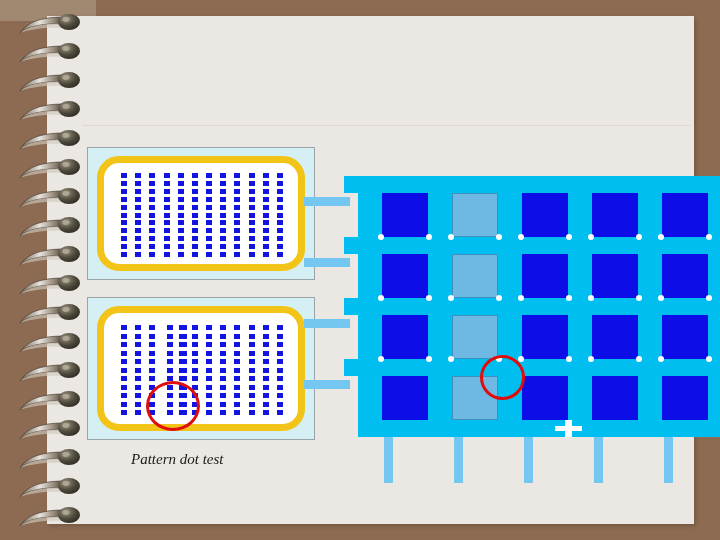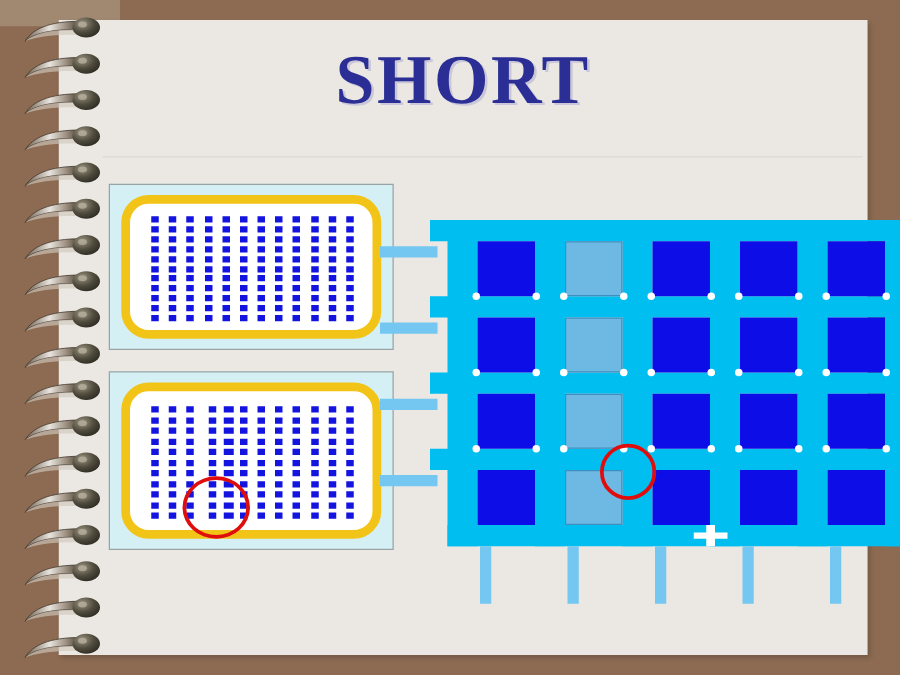--- a/index.html
+++ b/index.html
@@ -195,21 +195,20 @@
     <use href="#ring" y="297"></use>
     <use href="#ring" y="326"></use>
     <use href="#ring" y="355"></use>
     <use href="#ring" y="384"></use>
     <use href="#ring" y="413"></use>
     <use href="#ring" y="442"></use>
     <use href="#ring" y="471"></use>
     <use href="#ring" y="500"></use>
   </svg>
 
-  <div class="title">SHORT</div>
   <div class="divider"></div>
 
   <div class="dotpanel" id="panel1" style="left:87px; top:147px; width:228px; height:133px;">
     <div class="bezel"></div>
     <div class="dotgrid" id="grid1" style="left:33px; top:25px; width:162px; height:84px;">
         <div class="dot" style="position: absolute; left: 0px; top: 0px; width: 6px; height: 5px; background: rgb(20, 20, 224);"></div>
         <div class="dot" style="position: absolute; left: 0px; top: 8px; width: 6px; height: 5px; background: rgb(20, 20, 224);"></div>
         <div class="dot" style="position: absolute; left: 0px; top: 16px; width: 6px; height: 5px; background: rgb(20, 20, 224);"></div>
         <div class="dot" style="position: absolute; left: 0px; top: 24px; width: 6px; height: 5px; background: rgb(20, 20, 224);"></div>
         <div class="dot" style="position: absolute; left: 0px; top: 32px; width: 6px; height: 5px; background: rgb(20, 20, 224);"></div>
@@ -476,20 +475,21 @@
         <div class="dot" style="position: absolute; left: 156px; top: 51px; width: 6px; height: 5px; background: rgb(20, 20, 224);"></div>
         <div class="dot" style="position: absolute; left: 156px; top: 60px; width: 6px; height: 5px; background: rgb(20, 20, 224);"></div>
         <div class="dot" style="position: absolute; left: 156px; top: 68px; width: 6px; height: 5px; background: rgb(20, 20, 224);"></div>
         <div class="dot" style="position: absolute; left: 156px; top: 77px; width: 6px; height: 5px; background: rgb(20, 20, 224);"></div>
         <div class="dot" style="position: absolute; left: 156px; top: 85px; width: 6px; height: 5px; background: rgb(20, 20, 224);"></div>
       </div>
   </div>
 
   <div class="circle-ann" style="left:146px; top:381px; width:54px; height:50px;"></div>
 
+  <div class="caption" style="left:131px; top:451px;">Pattern dot test</div>
 
   <div class="matrix" id="matrix" style="left:318px; top:168px; width:380px; height:268px;">
       <div class="mx-colbar" style="left: 40px; top: 8px; width: 24px; height: 261px; background: rgb(0, 191, 240);"></div>
       <div class="mx-colbar" style="left: 110px; top: 8px; width: 24px; height: 261px; background: rgb(0, 191, 240);"></div>
       <div class="mx-colbar" style="left: 180px; top: 8px; width: 24px; height: 261px; background: rgb(0, 191, 240);"></div>
       <div class="mx-colbar" style="left: 250px; top: 8px; width: 24px; height: 261px; background: rgb(0, 191, 240);"></div>
       <div class="mx-colbar" style="left: 320px; top: 8px; width: 24px; height: 261px; background: rgb(0, 191, 240);"></div>
       <div class="mx-colbar" style="left: 390px; top: 8px; width: 24px; height: 261px; background: rgb(0, 191, 240);"></div>
       <div class="mx-rowbar" style="left: 26px; top: 8px; width: 528px; height: 17px; background: rgb(0, 191, 240);"></div>
       <div class="mx-rowbar" style="left: 26px; top: 69px; width: 528px; height: 17px; background: rgb(0, 191, 240);"></div>

